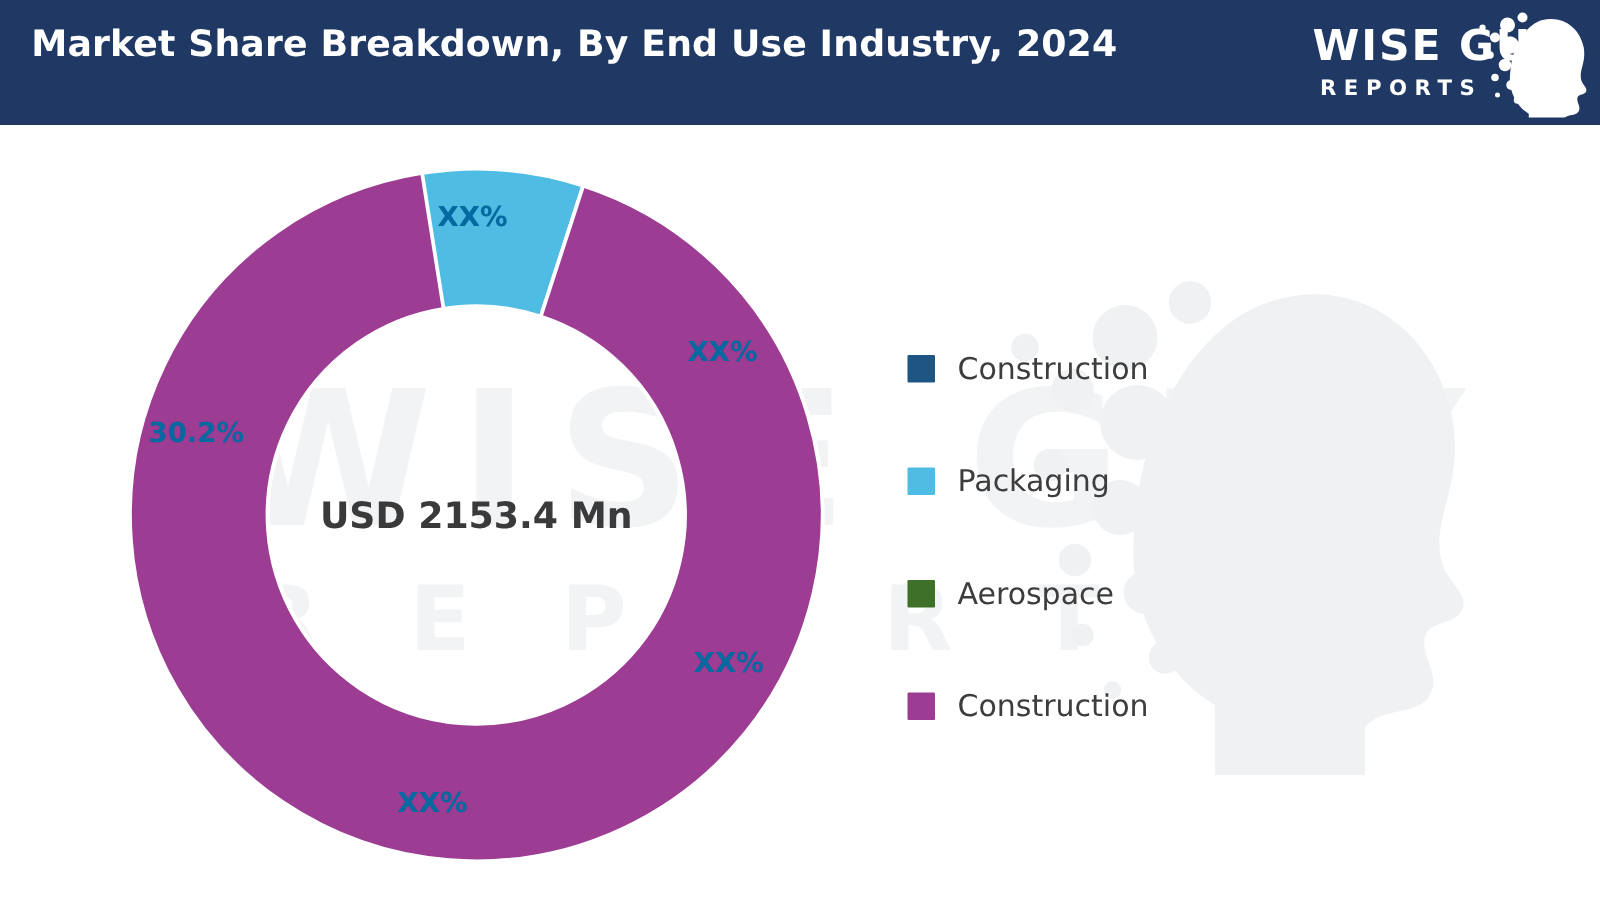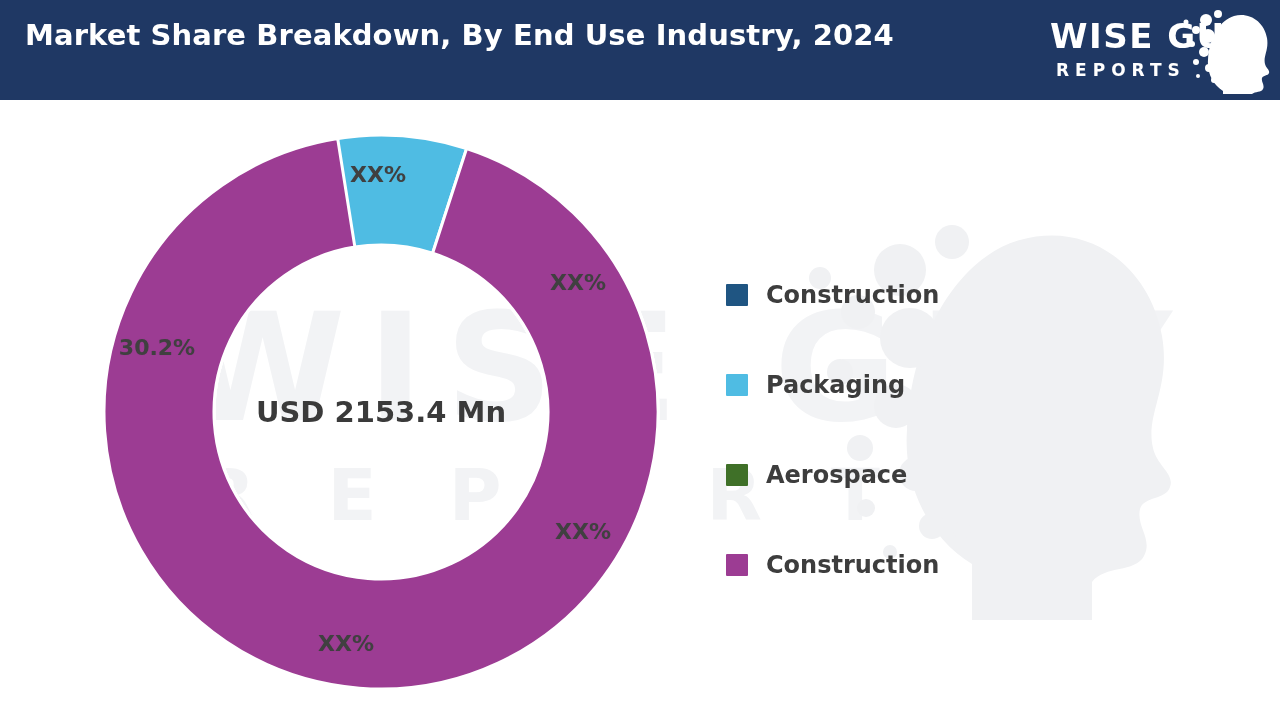--- a/index.html
+++ b/index.html
@@ -51,28 +51,28 @@
     position:absolute;
     left:381px;top:312px;
     transform:translate(-50%,-50%);
     font-size:29px;font-weight:bold;color:#3a3a3a;
     white-space:nowrap;
   }
 
   .slice-label{
     position:absolute;
     transform:translate(-50%,-50%);
-    color:#404040;font-weight:bold;font-size:22px;
+    color:#0369a1;font-weight:bold;font-size:22px;
     white-space:nowrap;
     text-shadow:0 0 1px rgba(0,0,0,0.08);
   }
 
   
   .legend{
-    position:absolute;left:726px;top:150px;width:320px;font-weight:bold;
+    position:absolute;left:726px;top:150px;width:320px;
   }
   .legend-item{
     display:flex;align-items:center;height:90px;
   }
   .legend-swatch{
     width:22px;height:22px;flex:0 0 22px;margin-right:18px;border-radius:1px;
   }
   .legend-text{
     font-size:24px;color:#3d3d3d;white-space:nowrap;
   }

